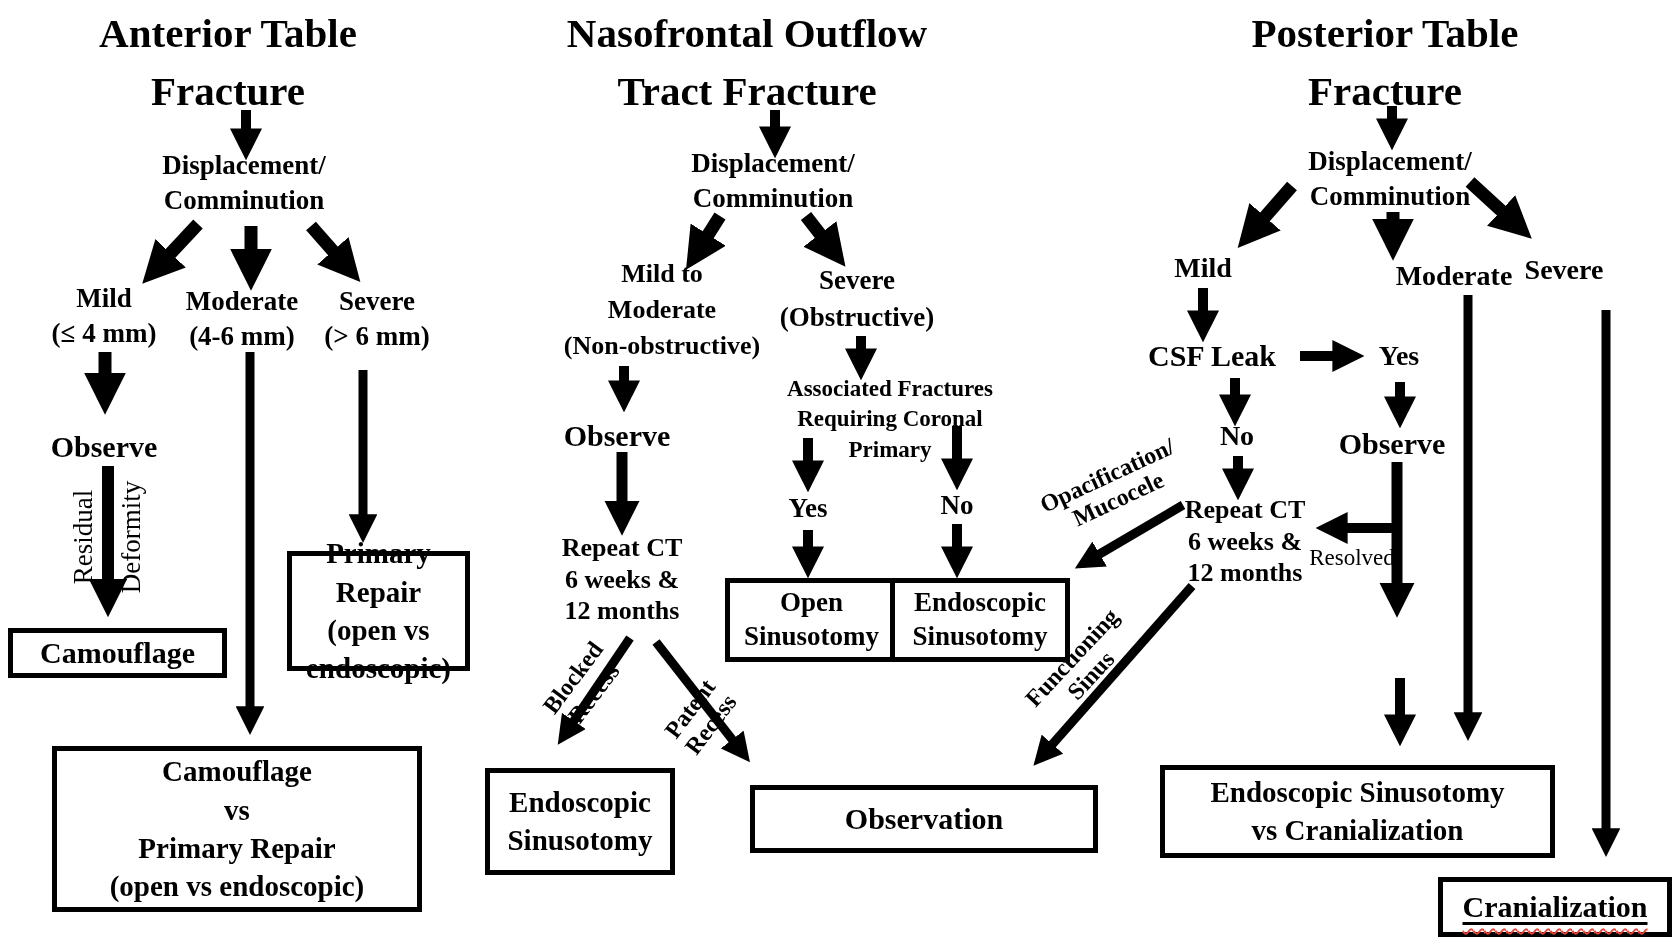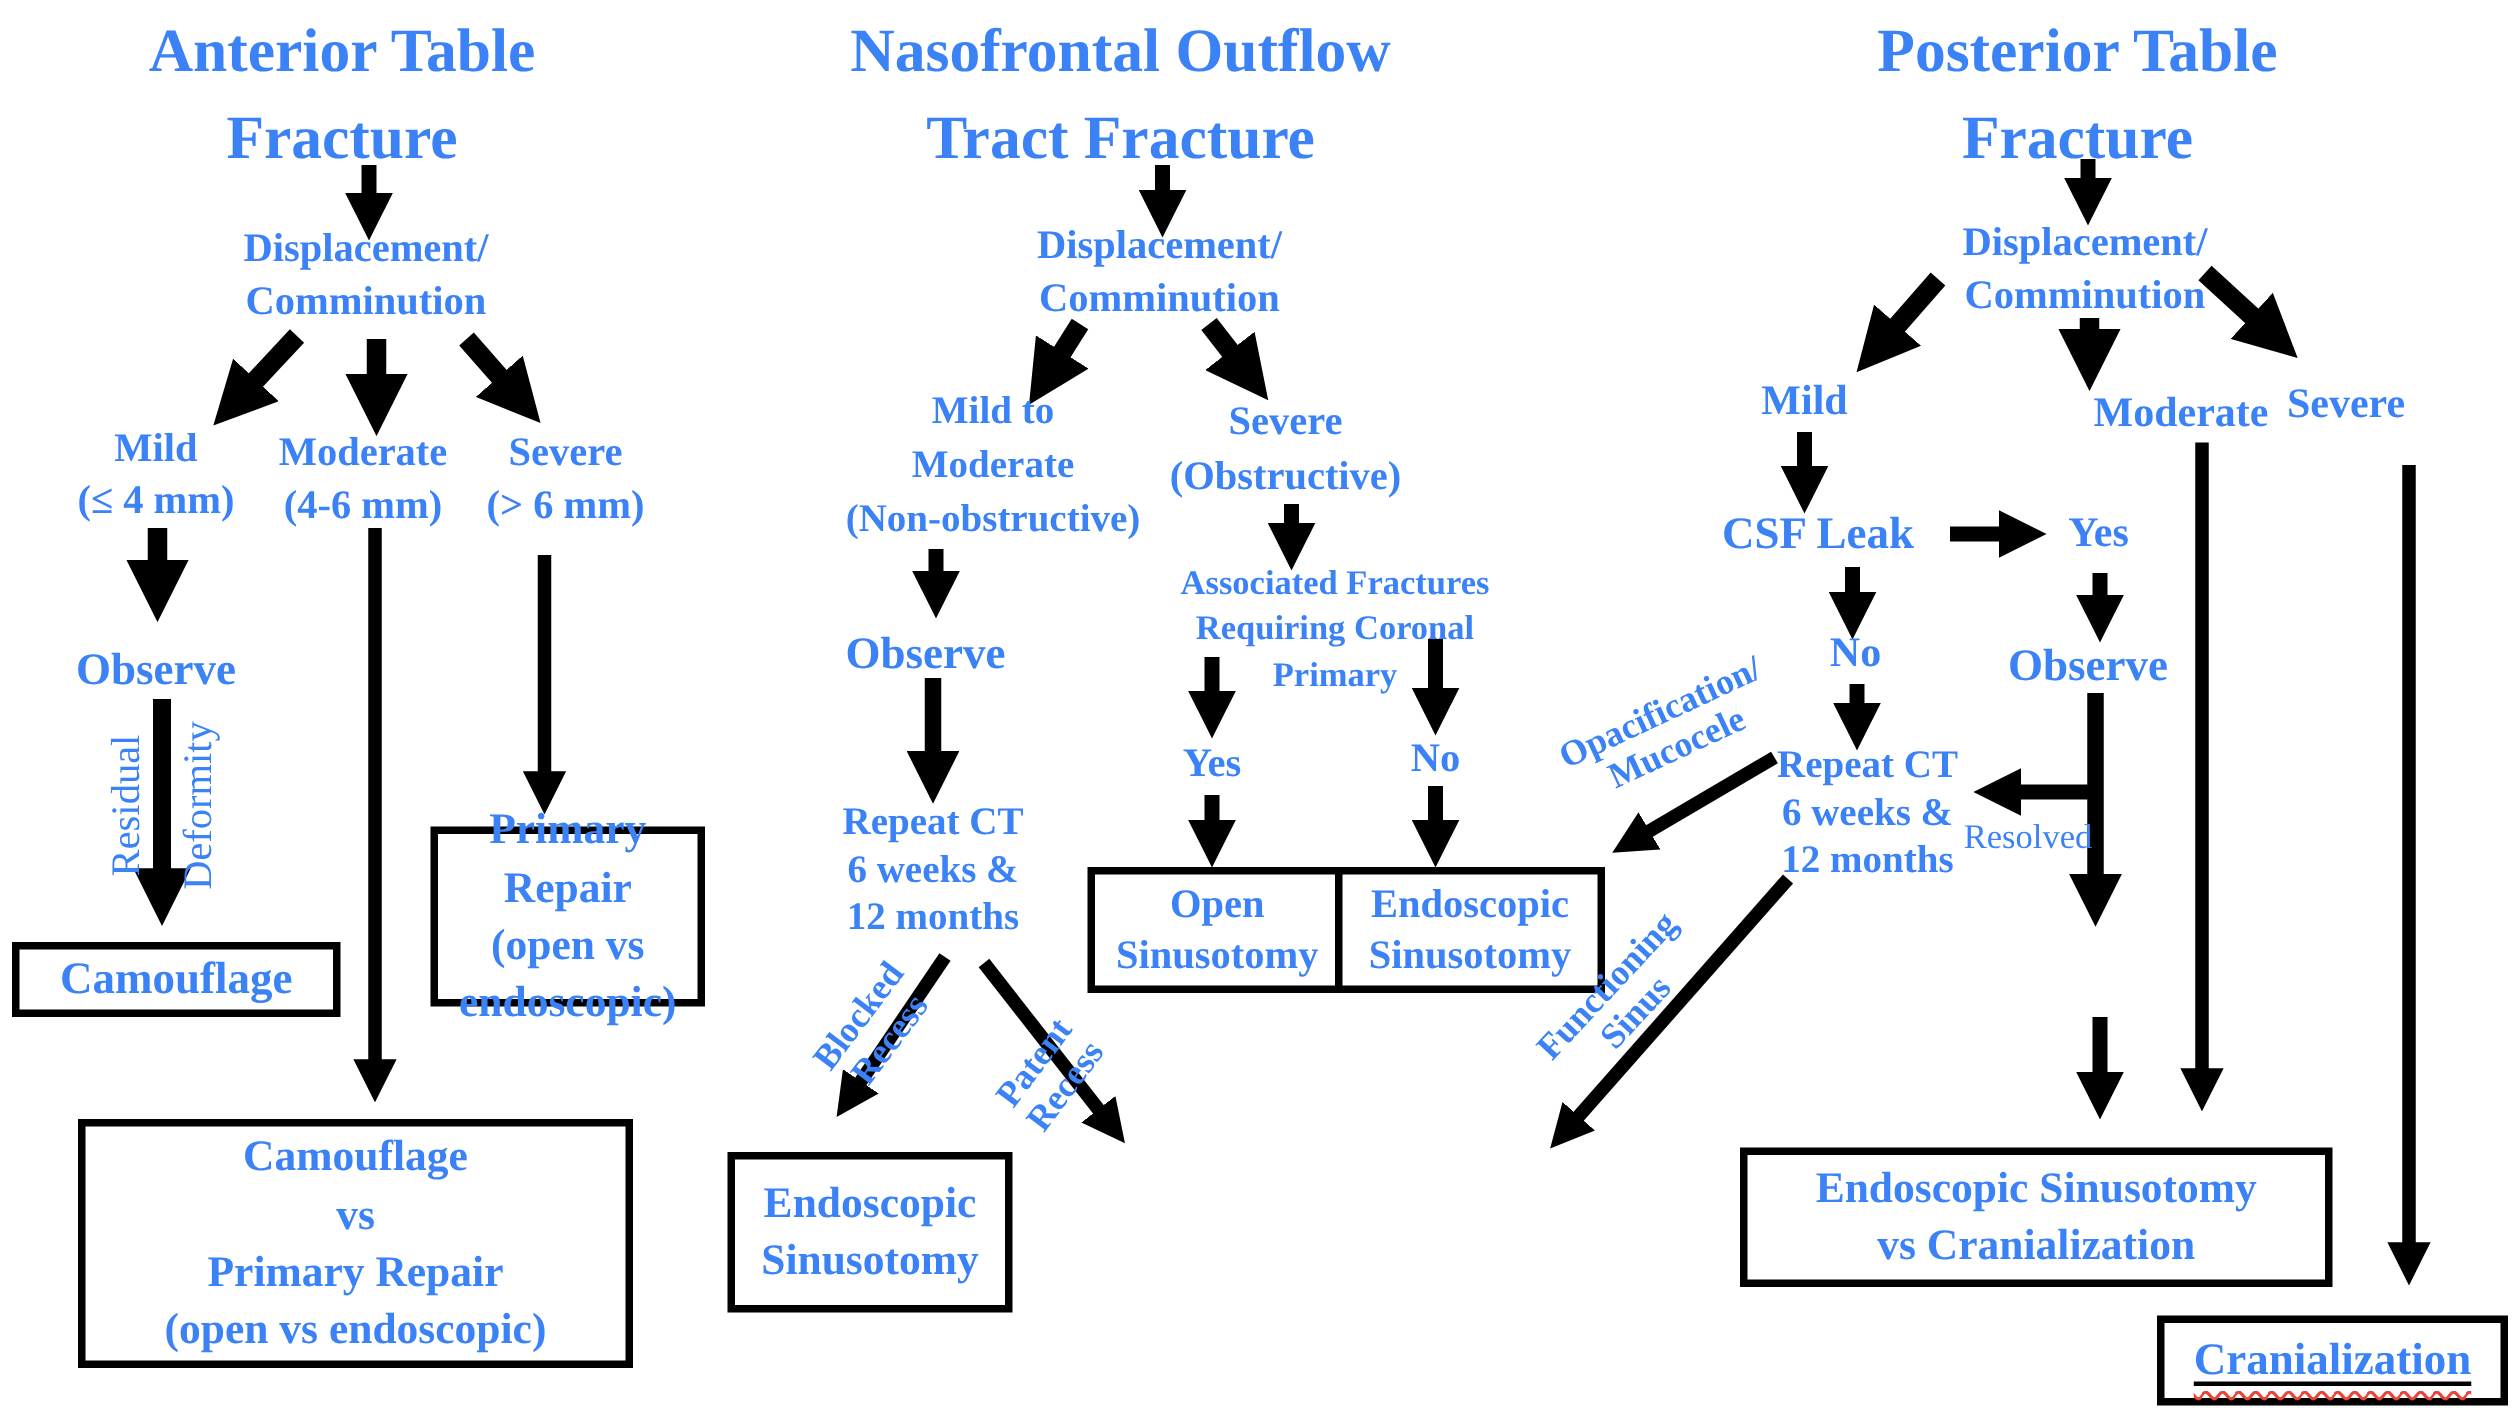--- a/index.html
+++ b/index.html
@@ -1,21 +1,21 @@
 <!DOCTYPE html>
 <html><head>
 <meta charset="utf-8">
 <style>
   html,body{margin:0;padding:0;background:#ffffff;}
   .canvas{
     position:relative;
     width:1677px;height:940px;
     background:#ffffff;
     font-family:"Liberation Serif","DejaVu Serif",serif;
-    color:#3b82f6;
+    color:#000000;
     overflow:hidden;
   }
   .arrows{position:absolute;left:0;top:0;}
   .txt{
     position:absolute;
     transform:translateX(-50%);
     text-align:center;
     font-weight:bold;
     white-space:pre-line;
     line-height:1.3;
@@ -161,20 +161,23 @@
 Sinusotomy</span>
   </div>
   <div class="box" style="left:890px;top:578px;width:180px;height:84px;font-size:27px;line-height:1.25;">
     <span>Endoscopic
 Sinusotomy</span>
   </div>
   <div class="box" style="left:485px;top:768px;width:190px;height:107px;font-size:29px;line-height:1.3;">
     <span>Endoscopic
 Sinusotomy</span>
   </div>
+  <div class="box" style="left:750px;top:785px;width:348px;height:68px;font-size:30px;">
+    <span>Observation</span>
+  </div>
 
   <div class="txt title" style="left:1385px;top:4px;">Posterior Table
 Fracture</div>
   <div class="txt" style="left:1390px;top:144px;font-size:27px;">Displacement/
 Comminution</div>
   <div class="txt" style="left:1203px;top:250px;font-size:28px;">Mild</div>
   <div class="txt" style="left:1454px;top:258px;font-size:28px;">Moderate</div>
   <div class="txt" style="left:1564px;top:252px;font-size:28px;">Severe</div>
   <div class="txt" style="left:1212px;top:336px;font-size:30px;">CSF Leak</div>
   <div class="txt" style="left:1399px;top:338px;font-size:28px;">Yes</div>

